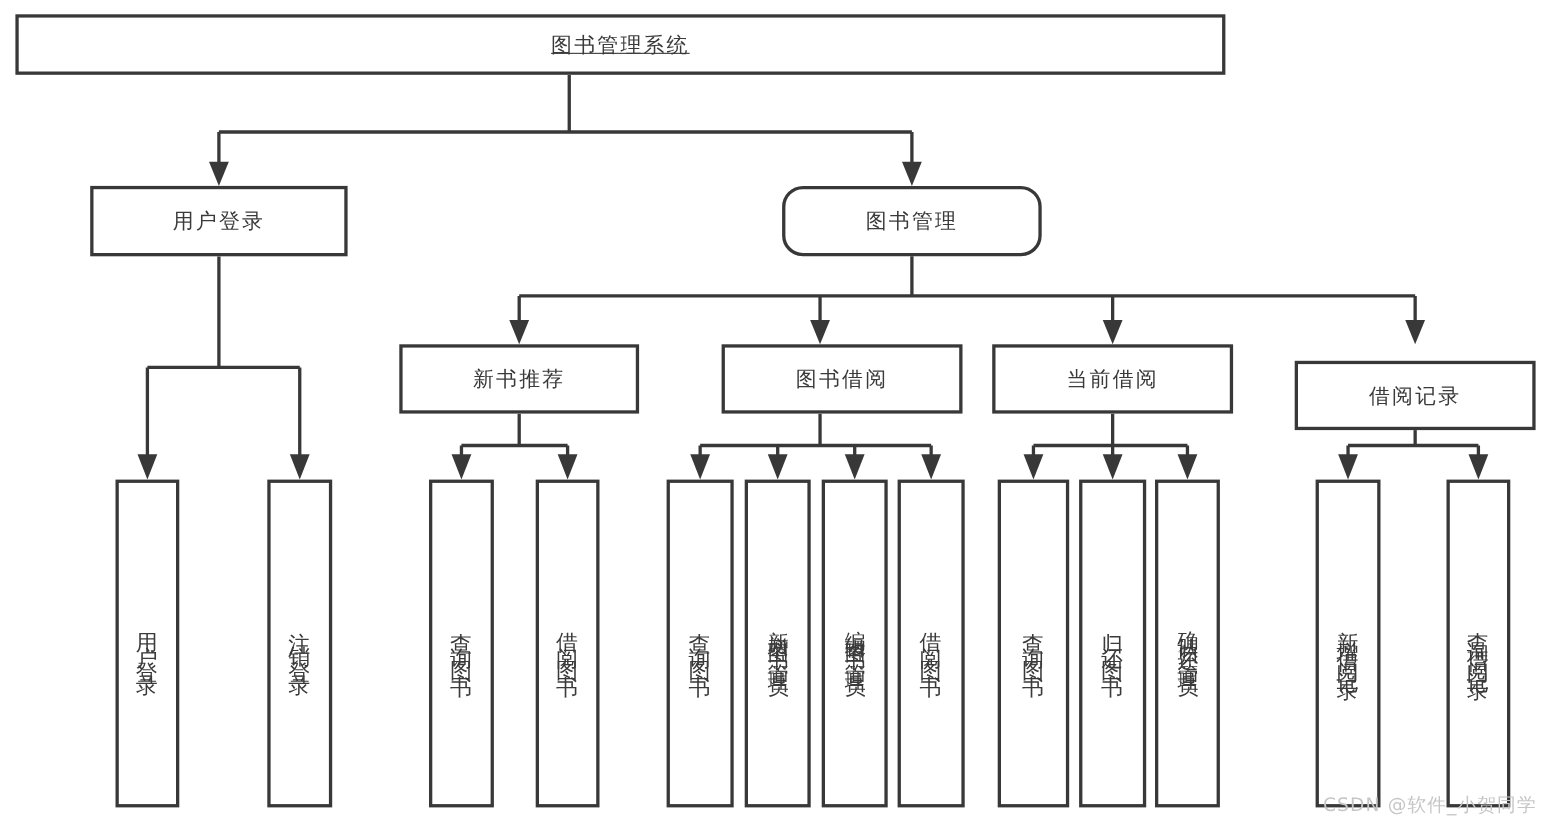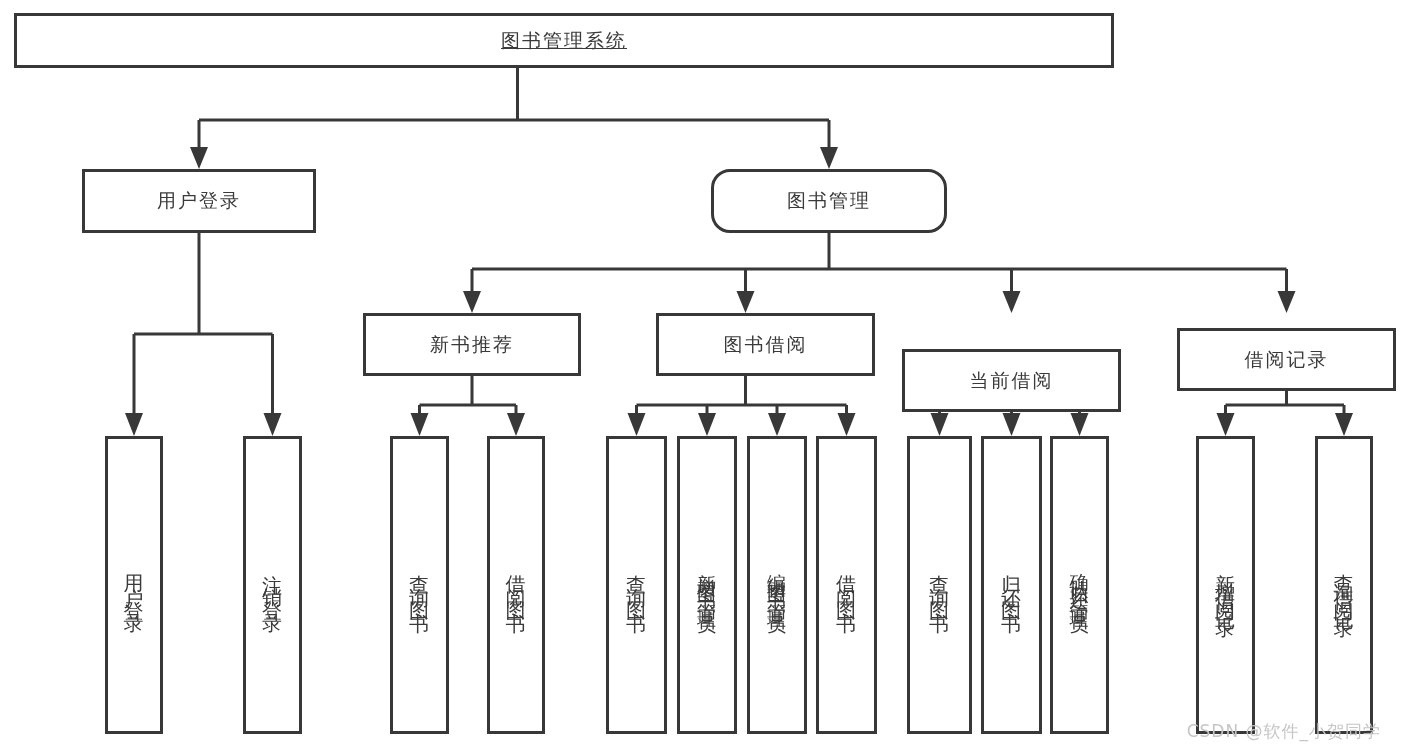--- a/index.html
+++ b/index.html
@@ -46,21 +46,21 @@
     color: var(--text);
     font-size: 19px;
     letter-spacing: 2px;
     white-space: nowrap;
   }
   .node.root   { left: 14px;   top: 13px;  width: 1100px; height: 55px; text-decoration: underline; }
   .node.l2a    { left: 82px;   top: 169px; width: 234px;  height: 64px; }
   .node.l2b    { left: 711px;  top: 169px; width: 236px;  height: 64px; border-radius: 19px; }
   .node.h1     { left: 363px;  top: 313px; width: 218px;  height: 63px; }
   .node.h2     { left: 636px;  top: 313px; width: 219px;  height: 63px; margin-left: 20px; }
-  .node.h3     { left: 902px;  top: 313px; width: 219px;  height: 63px; margin-top: 36px; }
+  .node.h3     { left: 902px;  top: 313px; width: 219px;  height: 63px; }
   .node.h4     { left: 1177px; top: 328px; width: 219px;  height: 63px; }
   .leaf {
     position: absolute;
     top: 436px;
     height: 298px;
     border: 3px solid var(--line);
     background: var(--background);
     display: flex;
     align-items: center;
     justify-content: center;
@@ -82,21 +82,21 @@
   .leaf.p6  { left: 677px;  width: 60px; }
   .leaf.p7  { left: 747px;  width: 60px; }
   .leaf.p8  { left: 816px;  width: 61px; }
   .leaf.p9  { left: 907px;  width: 65px; }
   .leaf.p10 { left: 981px;  width: 61px; }
   .leaf.p11 { left: 1050px; width: 59px; }
   .leaf.p12 { left: 1196px; width: 59px; }
   .leaf.p13 { left: 1315px; width: 58px; }
   .watermark {
     position: absolute;
-    right: 24px;
+    right: 8px;
     bottom: 4px;
     font-size: 17px;
     color: var(--watermark);
     letter-spacing: 1px;
     white-space: nowrap;
   }
 </style>
 </head>
 <body>
 

